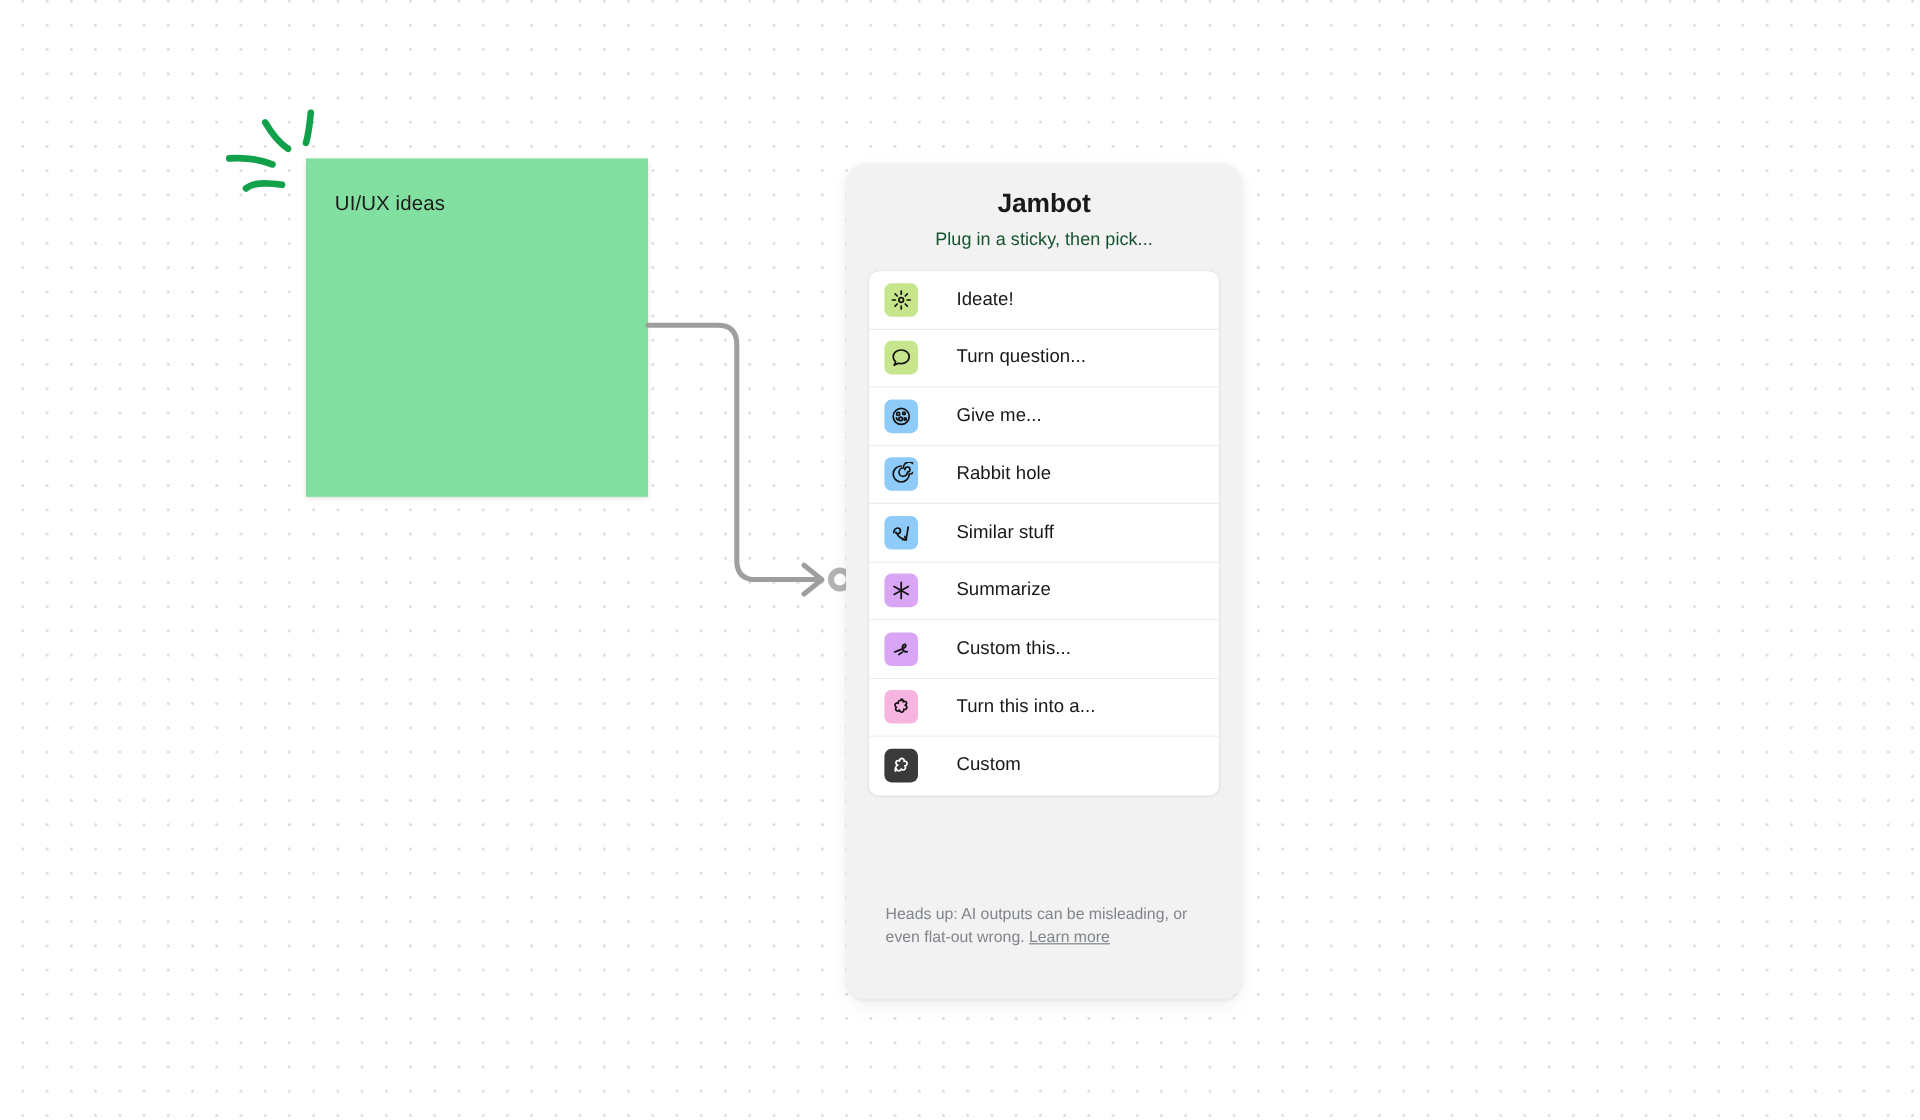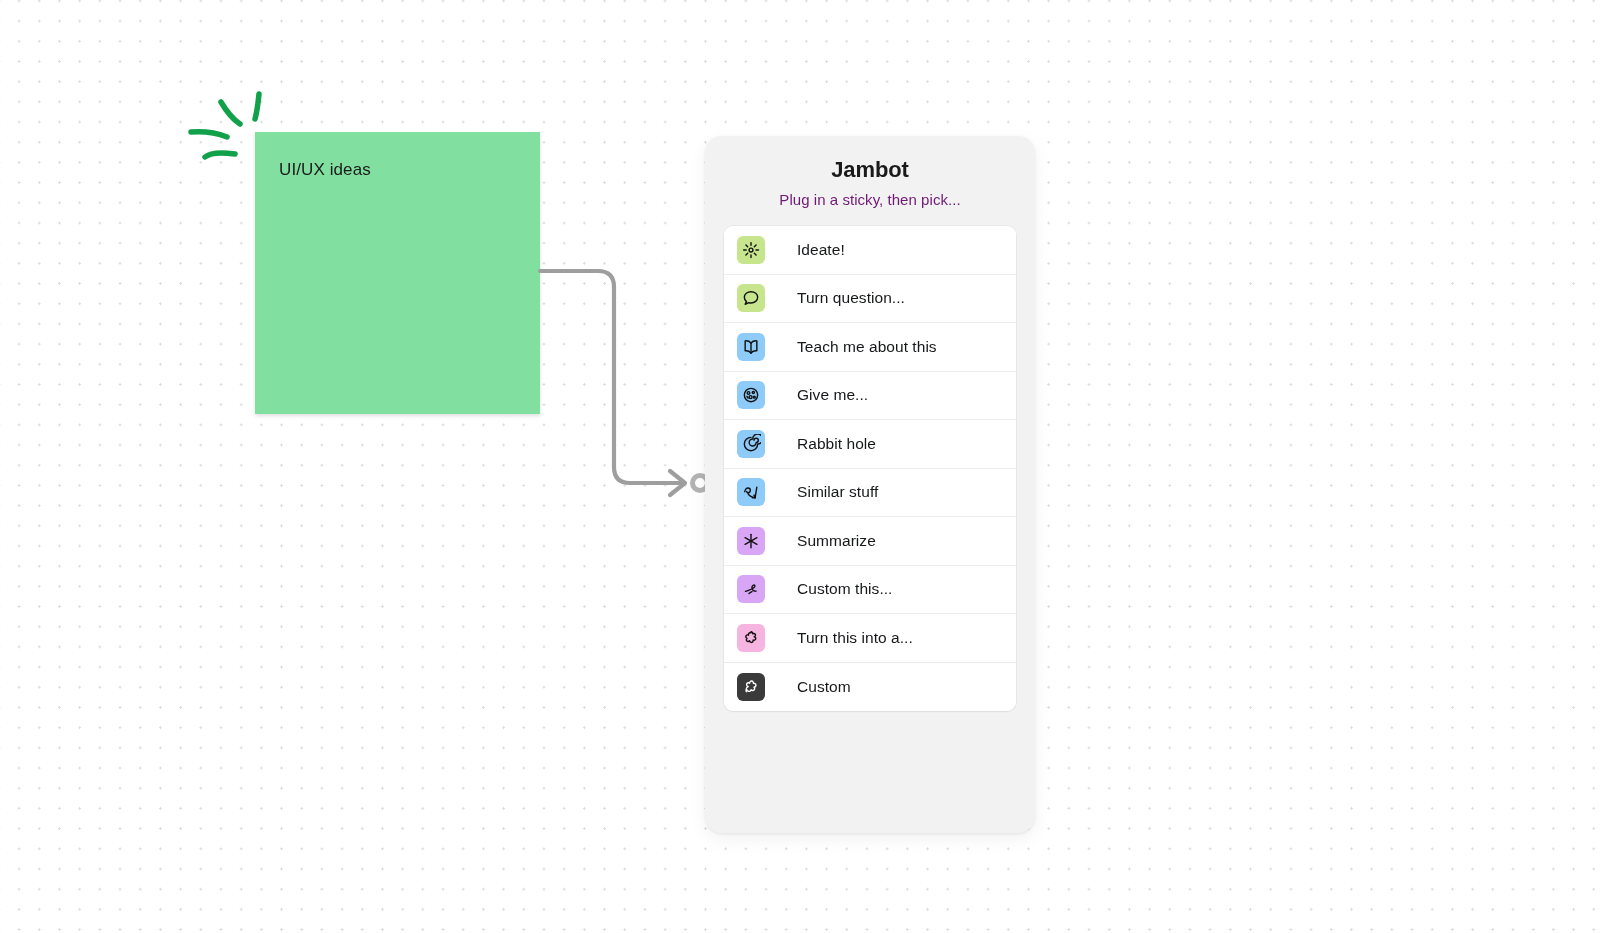--- a/index.html
+++ b/index.html
@@ -86,21 +86,21 @@
     font-size: 22px;
     font-weight: bold;
     color: #1a1a1a;
     letter-spacing: -0.1px;
   }
   #panel-subtitle {
     margin: 0;
     padding-top: 7px;
     text-align: center;
     font-size: 15px;
-    color: #701a75;
+    color: #14532d;
     letter-spacing: 0.05px;
   }
 
   
   #menu-card {
     position: absolute;
     left: 19px;
     top: 90px;
     width: 292px;
     background: #ffffff;
@@ -210,30 +210,20 @@
           <span class="tile" style="background: rgb(198, 229, 140);">
             <svg width="20" height="20" viewBox="0 0 24 24" fill="none" stroke="#121212" stroke-width="1.7" stroke-linecap="round" stroke-linejoin="round">
               <path d="M20 11.2c0 3.8-3.6 6.8-8 6.8-0.9 0-1.8-0.12-2.6-0.35L5 19.5l1.5-3.2C5 15.1 4 13.3 4 11.2 4 7.4 7.6 4.4 12 4.4s8 3 8 6.8z"></path>
             </svg>
           </span>
           <span class="menu-label">Turn question...</span>
         </div>
         <div class="menu-row">
           <span class="tile" style="background: rgb(142, 203, 248);">
             <svg width="20" height="20" viewBox="0 0 24 24" fill="none" stroke="#121212" stroke-width="1.7" stroke-linecap="round" stroke-linejoin="round">
-              <path d="M12 7.2C10.3 5.3 7.8 4.3 5 4.6v12c2.8-0.3 5.3 0.7 7 2.6"></path>
-              <path d="M12 7.2c1.7-1.9 4.2-2.9 7-2.6v12c-2.8-0.3-5.3 0.7-7 2.6"></path>
-              <path d="M12 7.2v12"></path>
-            </svg>
-          </span>
-          <span class="menu-label">Teach me about this</span>
-        </div>
-        <div class="menu-row">
-          <span class="tile" style="background: rgb(142, 203, 248);">
-            <svg width="20" height="20" viewBox="0 0 24 24" fill="none" stroke="#121212" stroke-width="1.7" stroke-linecap="round" stroke-linejoin="round">
               <circle cx="12" cy="12" r="8"></circle>
               <circle cx="9" cy="9.5" r="1.6"></circle>
               <circle cx="14.8" cy="9" r="1.3"></circle>
               <circle cx="11.5" cy="14.5" r="1.8"></circle>
               <circle cx="16" cy="14.6" r="1.1"></circle>
               <path d="M7.2 13.6c0.4 0.8 0.8 1.4 1.3 1.9"></path>
             </svg>
           </span>
           <span class="menu-label">Give me...</span>
         </div>
@@ -286,15 +276,18 @@
         <div class="menu-row">
           <span class="tile" style="background: rgb(58, 58, 58);">
             <svg width="20" height="20" viewBox="0 0 24 24" fill="none" stroke="#ffffff" stroke-width="1.7" stroke-linecap="round" stroke-linejoin="round">
               <path d="M6.4 17.6c-1-2.4 0.2-5.2 2.2-6.2-1.4-0.3-2.3-1.9-1.7-3.2 0.6-1.3 2.4-1.7 3.5-0.8-0.2-1.4 1-2.7 2.4-2.6 1.4 0.1 2.4 1.5 2.1 2.9 1.3-0.5 2.8 0.4 3 1.8 0.2 1.4-0.9 2.7-2.3 2.7 1 0.9 1 2.6 0 3.5-1 0.9-2.7 0.7-3.5-0.4-0.3 1.4-1.8 2.2-3.1 1.8-0.9-0.3-1.6-1-1.9-1.9"></path>
             </svg>
           </span>
           <span class="menu-label">Custom</span>
         </div>
       </div>
 
+    <div id="panel-footer">
+      <span>Heads up: AI outputs can be misleading, or even flat-out wrong. </span><a id="learn-more">Learn more</a>
+    </div>
 
   </div>
 </div>
 
 </body></html>

